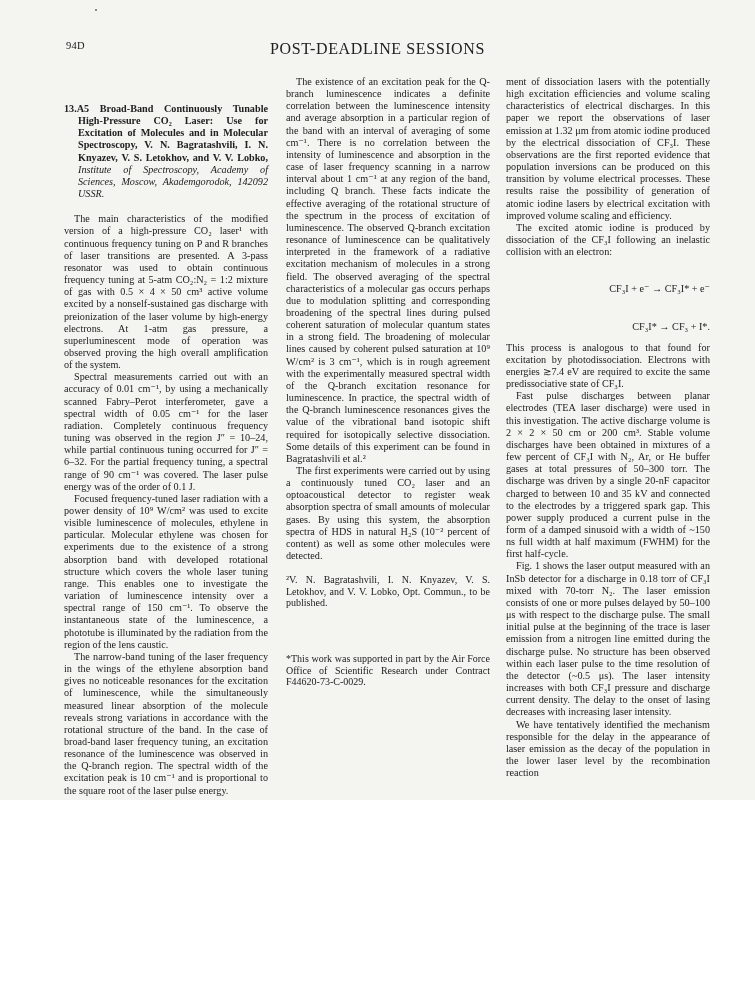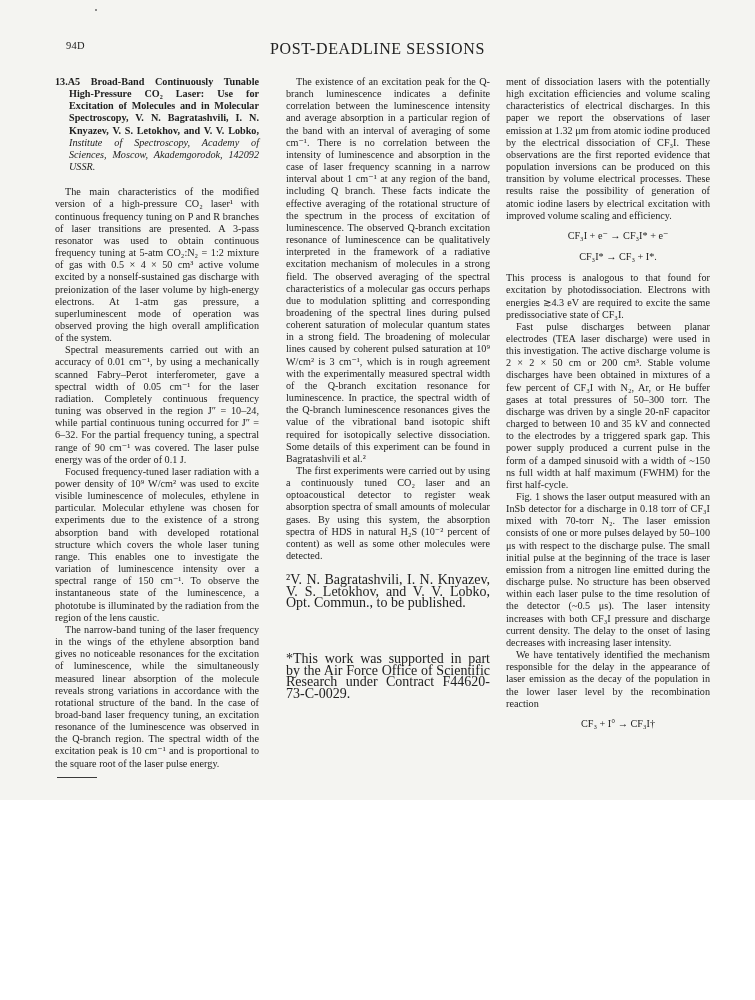--- a/index.html
+++ b/index.html
@@ -17,43 +17,43 @@
   }
   .header-title{
     position:absolute;top:40px;left:0;width:755px;
     text-align:center;font-size:16px;letter-spacing:.6px;
   }
   .col{
     position:absolute;top:76px;width:204px;
     font-size:10.2px;line-height:12.15px;
     text-align:justify;
   }
-  .col-1{left:55px;}
+  .col-1{left:64px;margin-top:27px;}
   .col-2{left:286px;}
   .col-3{left:506px;}
   p{margin:0;}
   .indent{text-indent:10px;}
   .noindent{text-indent:0;}
   .heading{
     font-weight:bold;
     padding-left:14px;text-indent:-14px;
     margin-bottom:13px;
     text-align:justify;
   }
   .heading .authors{font-weight:bold;}
   .heading .affil{font-style:italic;font-weight:normal;}
   .gap-s{height:6px;}
   .gap-m{height:12px;}
   .gap-l{height:26px;}
   .equation{
-    margin:8px 0 9px 20px;
-    text-align:center;text-indent:0;
+    margin:25px 0 9px 20px;
+    text-align:right;text-indent:0;
   }
   .footnote{
-    font-size:14px;line-height:11.6px;
+    font-size:10px;line-height:11.6px;
     text-align:justify;text-indent:0;
   }
   .fn-rule{
     width:40px;border:0;border-top:1px solid #3a3a3a;
     margin:7px 0 5px 2px;
   }
   .speck{position:absolute;top:9px;left:95px;width:2px;height:2px;background:#6a6a6a;border-radius:50%;}
 </style>
 </head>
 <body>
@@ -79,21 +79,22 @@
     <div class="gap-m"></div>
     <p class="footnote">²V. N. Bagratashvili, I. N. Knyazev, V. S. Letokhov, and V. V. Lobko, Opt. Commun., to be published.</p>
     <div class="gap-l"></div>
     <div class="gap-m"></div>
     <div class="gap-s"></div>
     <p class="footnote">*This work was supported in part by the Air Force Office of Scientific Research under Contract F44620-73-C-0029.</p>
   </div>
 
   <div class="col col-3">
     <p class="noindent">ment of dissociation lasers with the potentially high excitation efficiencies and volume scaling characteristics of electrical discharges.  In this paper we report the observations of laser emission at 1.32 μm from atomic iodine produced by the electrical dissociation of CF₃I.  These observations are the first reported evidence that population inversions can be produced on this transition by volume electrical processes.  These results raise the possibility of generation of atomic iodine lasers by electrical excitation with improved volume scaling and efficiency.</p>
+    <p class="indent">The excited atomic iodine is produced by dissociation of the CF₃I following an inelastic collision with an electron:</p>
     <p class="equation">CF₃I + e⁻ → CF₃I* + e⁻</p>
     <p class="equation">CF₃I* → CF₃ + I*.</p>
-    <p class="noindent">This process is analogous to that found for excitation by photodissociation.  Electrons with energies ≳4.3 eV are required to excite the same predissociative state of CF₃I.</p>
+    <p class="noindent">This process is analogous to that found for excitation by photodissociation.  Electrons with energies ≳7.4 eV are required to excite the same predissociative state of CF₃I.</p>
     <p class="indent">Fast pulse discharges between planar electrodes (TEA laser discharge) were used in this investigation.  The active discharge volume is 2 × 2 × 50 cm or 200 cm³.  Stable volume discharges have been obtained in mixtures of a few percent of CF₃I with N₂, Ar, or He buffer gases at total pressures of 50–300 torr.  The discharge was driven by a single 20-nF capacitor charged to between 10 and 35 kV and connected to the electrodes by a triggered spark gap.  This power supply produced a current pulse in the form of a damped sinusoid with a width of ~150 ns full width at half maximum (FWHM) for the first half-cycle.</p>
     <p class="indent">Fig. 1 shows the laser output measured with an InSb detector for a discharge in 0.18 torr of CF₃I mixed with 70-torr N₂.  The laser emission consists of one or more pulses delayed by 50–100 μs with respect to the discharge pulse.  The small initial pulse at the beginning of the trace is laser emission from a nitrogen line emitted during the discharge pulse.  No structure has been observed within each laser pulse to the time resolution of the detector (~0.5 μs).  The laser intensity increases with both CF₃I pressure and discharge current density.  The delay to the onset of lasing decreases with increasing laser intensity.</p>
     <p class="indent">We have tentatively identified the mechanism responsible for the delay in the appearance of laser emission as the decay of the population in the lower laser level by the recombination reaction</p>
     <p class="equation">CF₃ + I° → CF₃I†</p>
   </div>
 </div>
 
 </body></html>

